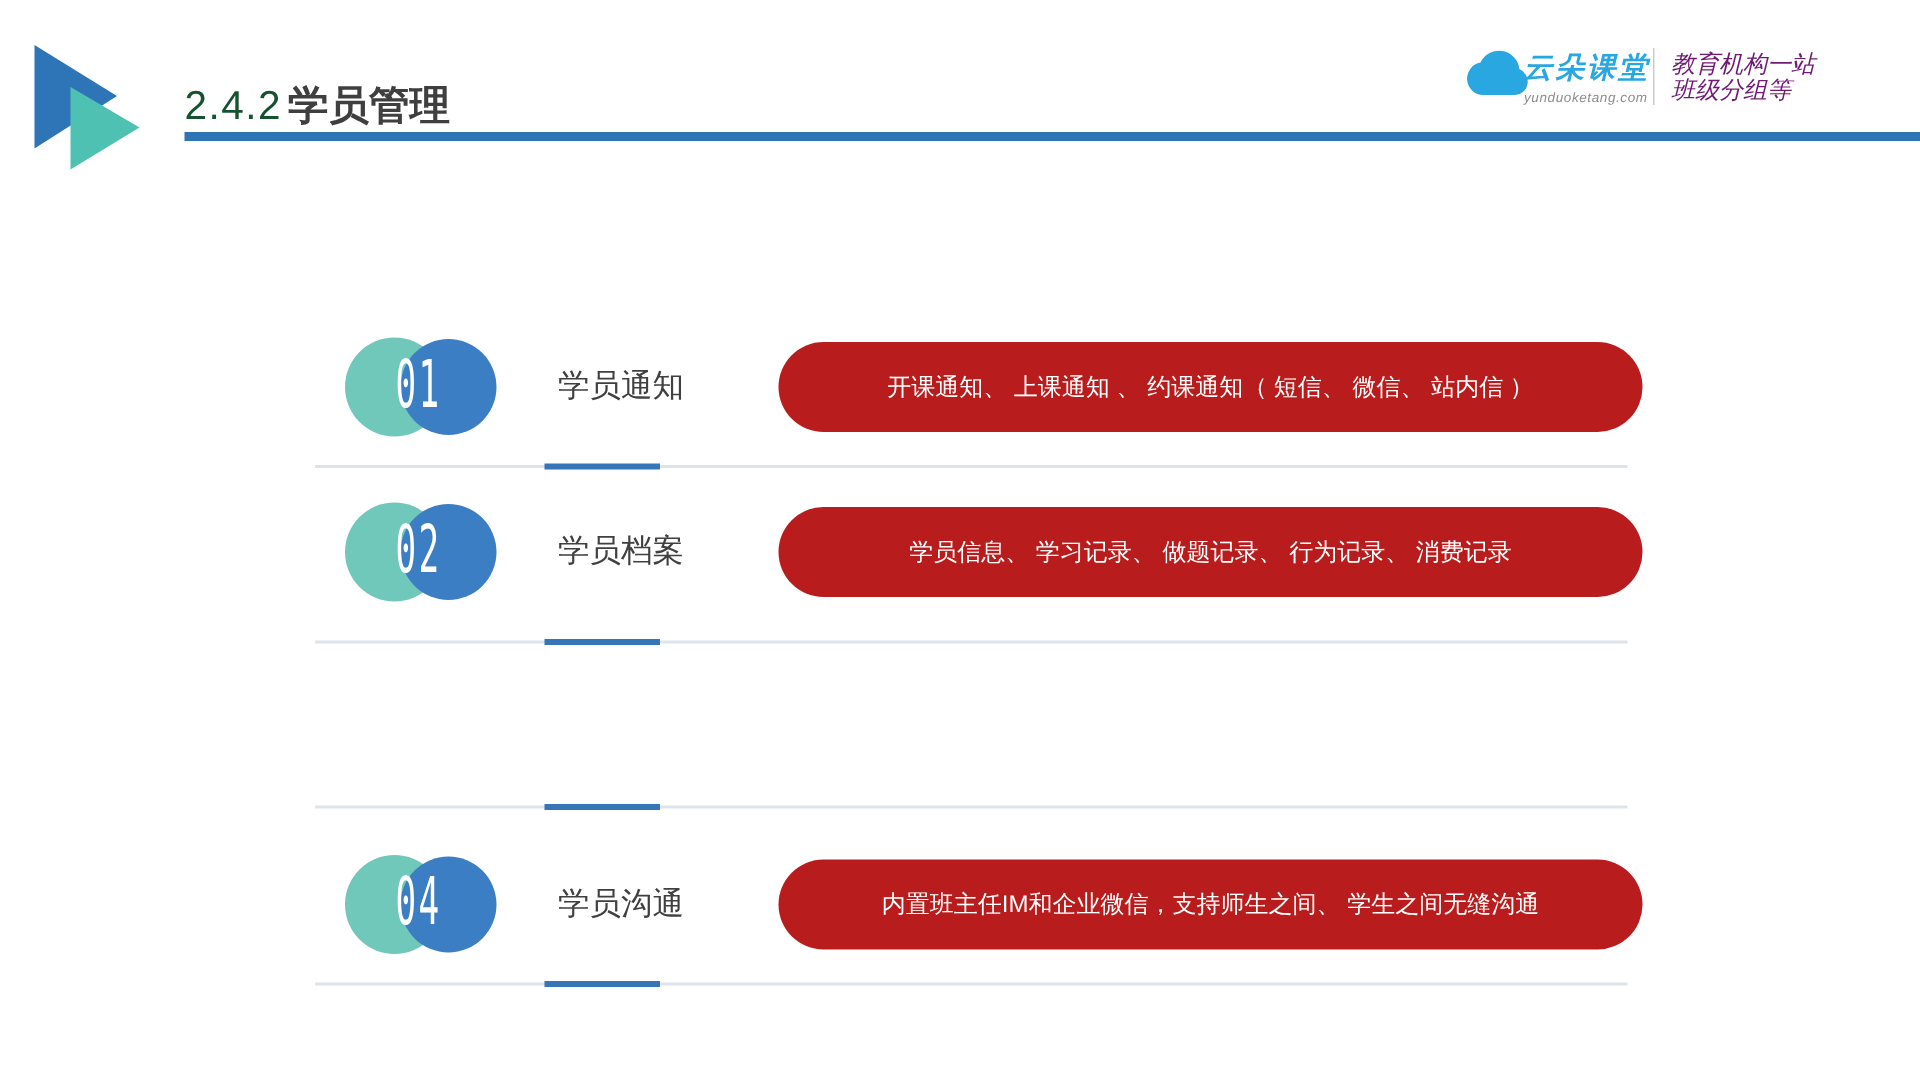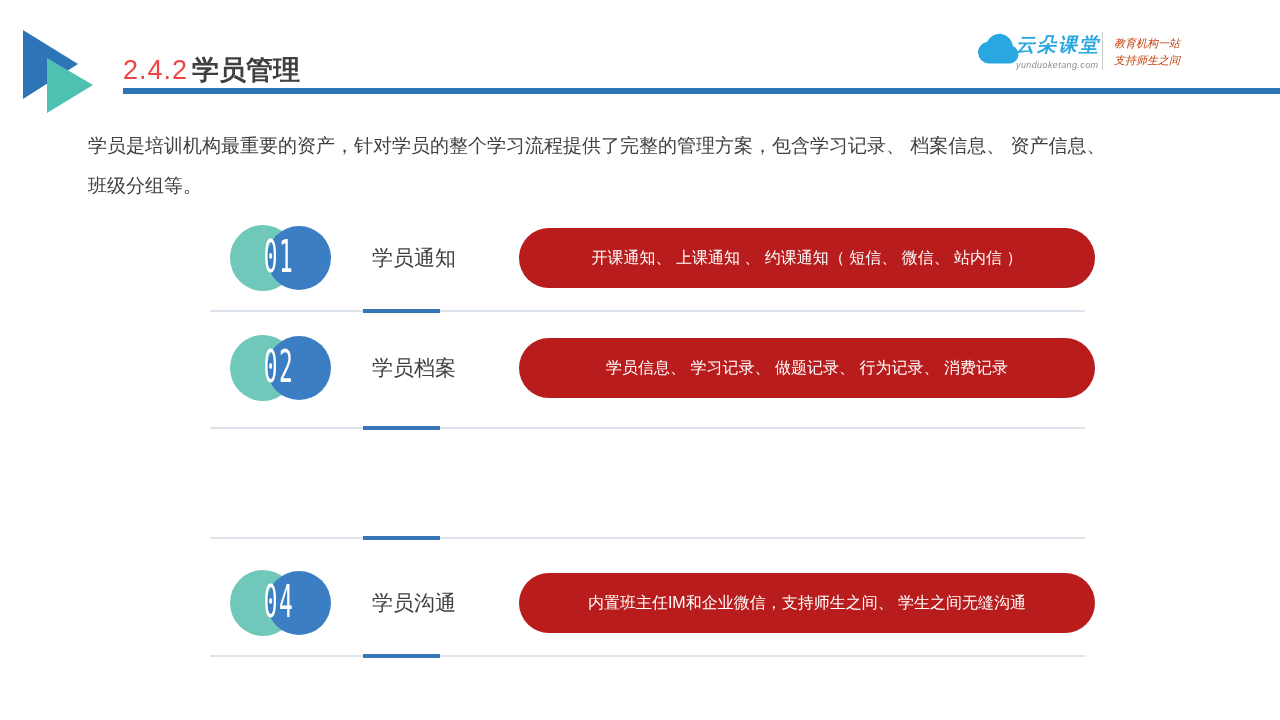--- a/index.html
+++ b/index.html
@@ -4,31 +4,31 @@
 <style>
   html,body{margin:0;padding:0;background:#ffffff;}
   .slide{
     position:relative;width:1280px;height:720px;background:#ffffff;overflow:hidden;
     font-family:"Liberation Sans","DejaVu Sans",sans-serif;
   }
   
   .corner-logo{position:absolute;left:0;top:0;width:120px;height:130px;}
   
   .title-wrap{position:absolute;left:123px;top:52px;font-size:27px;color:#595959;white-space:nowrap;}
-  .title-wrap .section-num{font-weight:400;letter-spacing:1px;color:#ef4444;}
+  .title-wrap .section-num{font-weight:400;letter-spacing:1px;color:#14532d;}
   .title-wrap .title-text{font-weight:700;color:#3f3f3f;margin-left:4px;}
   .title-underline{position:absolute;left:123px;top:88px;width:1157px;height:6px;background:#2e75b6;}
   
   .brand{position:absolute;right:0;top:26px;width:200px;height:56px;font-style:italic;}
   .cloud-icon{position:absolute;left:-110px;top:2px;width:56px;height:44px;}
   .brand-text{position:absolute;left:-64px;top:6px;width:78px;text-align:center;}
   .brand-name{font-size:19px;font-weight:700;color:#29a7e0;letter-spacing:2px;white-space:nowrap;}
   .brand-domain{font-size:9px;color:#8d8d8d;margin-top:2px;letter-spacing:0.4px;white-space:nowrap;}
   .brand-divider{position:absolute;left:22px;top:6px;width:1px;height:38px;background:#c9cdd2;}
-  .brand-tagline{position:absolute;left:34px;top:9px;font-size:11px;color:#c2410c;line-height:17px;white-space:nowrap;}
+  .brand-tagline{position:absolute;left:34px;top:9px;font-size:16px;color:#701a75;line-height:17px;white-space:nowrap;}
   
   .intro{position:absolute;left:88px;top:126px;width:1130px;font-size:19px;color:#404040;line-height:40px;}
   
   .row{position:absolute;left:12px;width:1280px;height:66px;}
   .badge{position:absolute;left:218px;top:0;width:102px;height:66px;}
   .circle{position:absolute;border-radius:50%;}
   .circle.teal{left:0;top:0;width:66px;height:66px;background:#6fc8ba;}
   .circle.blue{left:37px;top:1px;width:64px;height:64px;background:#3c7ec3;}
   .badge .num{
     position:absolute;left:16px;top:0;width:66px;height:66px;line-height:64px;text-align:center;
@@ -62,28 +62,24 @@
     <svg class="cloud-icon" viewBox="0 0 64 48" xmlns="http://www.w3.org/2000/svg">
       <path d="M49 19.5 A15.5 15.5 0 0 0 19.5 14.5 A12.5 12.5 0 0 0 21.5 39.3 L46 39.3 A10.3 10.3 0 0 0 49 19.5 Z" fill="#29a7e0"></path>
     </svg>
     <div class="brand-text">
       <div class="brand-name">云朵课堂</div>
       <div class="brand-domain">yunduoketang.com</div>
     </div>
     <div class="brand-divider"></div>
     <div class="brand-tagline">
       <div>教育机构一站</div>
-      <div>支持师生之间</div>
+      <div>班级分组等</div>
     </div>
   </div>
 
-  <div class="intro">
-    <div>学员是培训机构最重要的资产，针对学员的整个学习流程提供了完整的管理方案，包含学习记录、 档案信息、 资产信息、</div>
-    <div>班级分组等。</div>
-  </div>
 
   <div class="row" style="top:225px">
     <div class="badge">
       <div class="circle teal"></div>
       <div class="circle blue"></div>
       <span class="num">01</span>
     </div>
     <div class="row-label">学员通知</div>
     <div class="pill">开课通知、 上课通知 、 约课通知（ 短信、 微信、 站内信 ）</div>
   </div>

